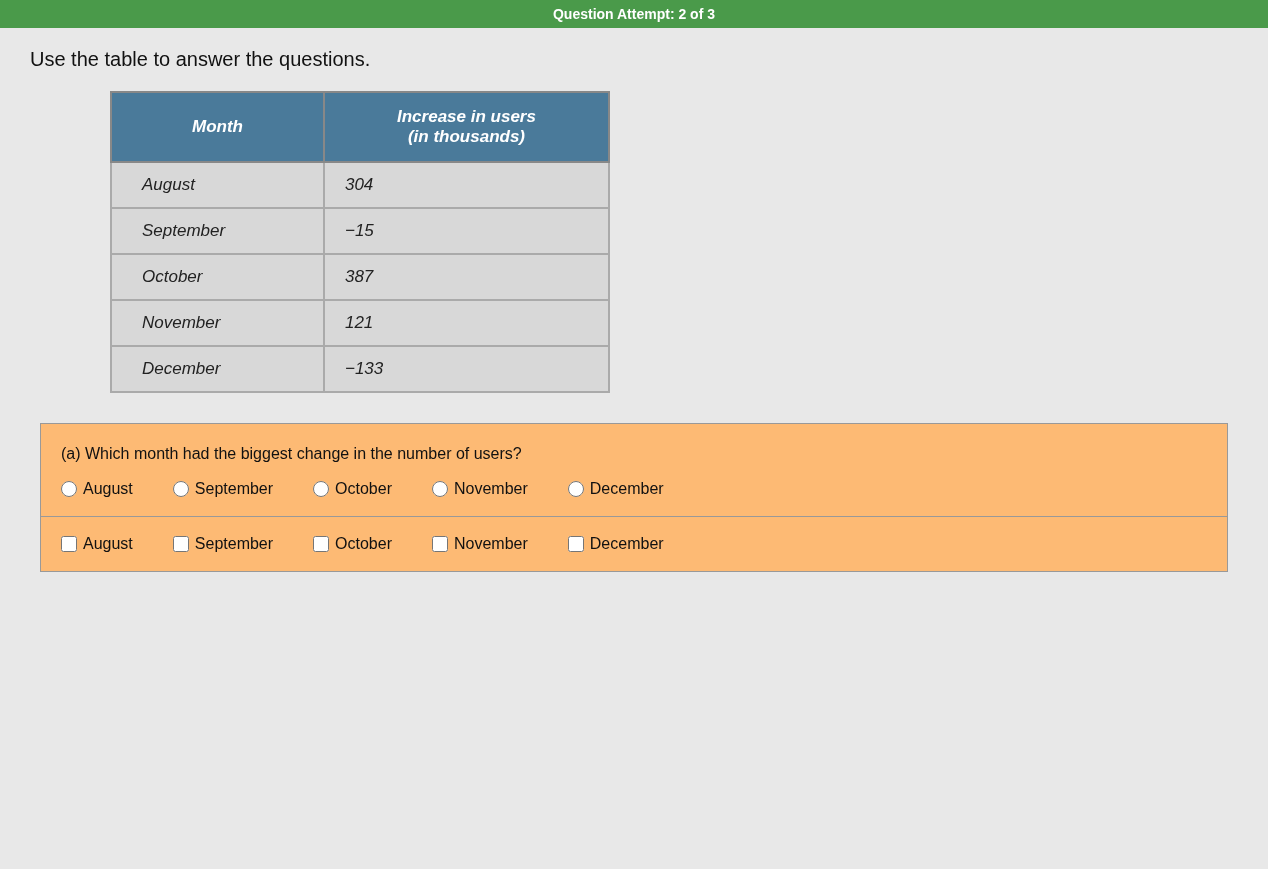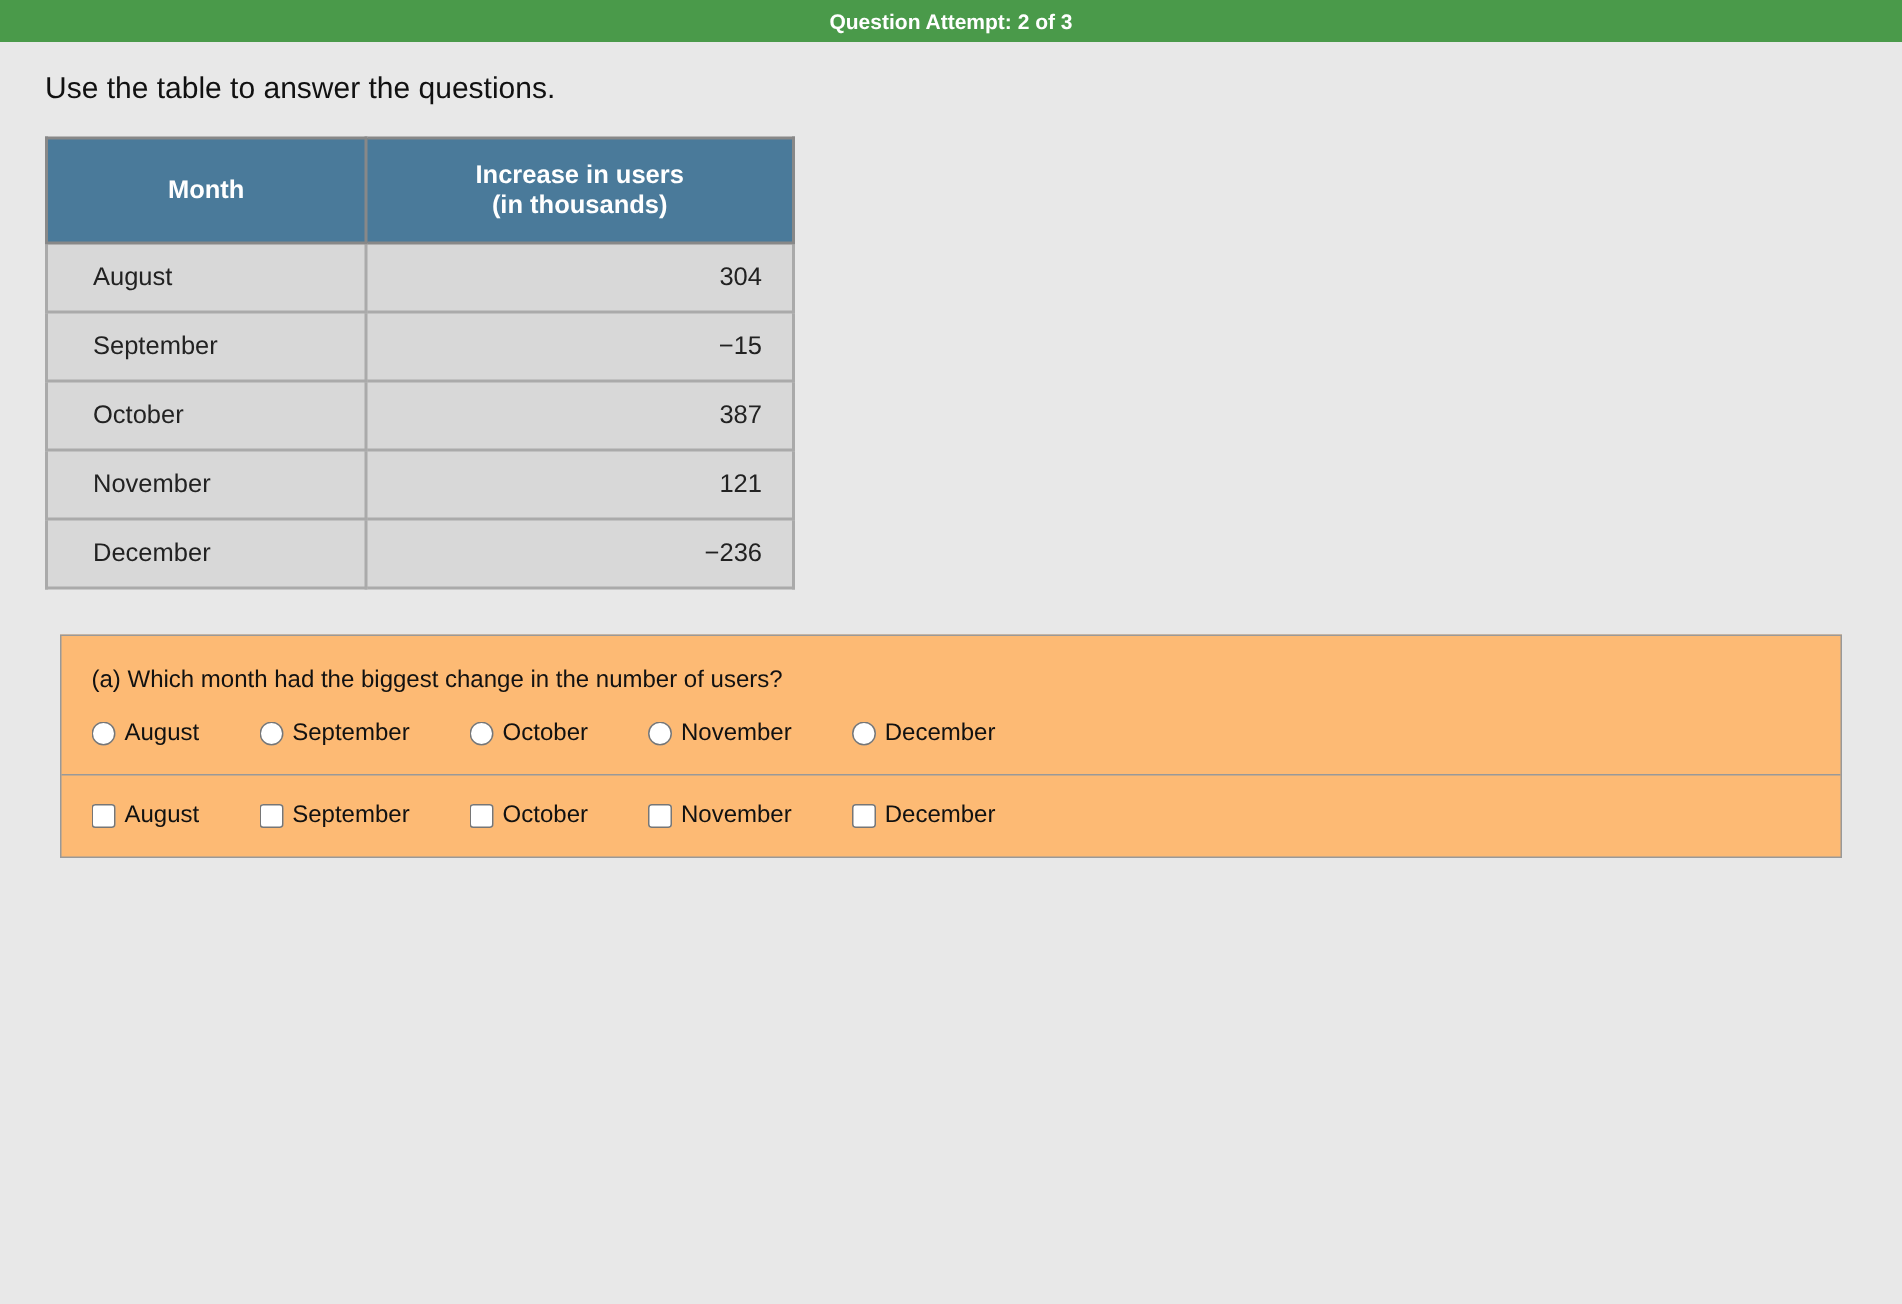--- a/index.html
+++ b/index.html
@@ -40,40 +40,42 @@
     .instruction {
       font-size: 20px;
       color: #111;
       margin-bottom: 20px;
       font-weight: normal;
     }
 
     
     .data-table {
       border-collapse: collapse;
+      margin-left: 80px;
       margin-bottom: 30px;
       min-width: 500px;
+      font-style: italic;
     }
 
     .data-table th {
       background-color: #4a7a9a;
       color: white;
       font-weight: bold;
       font-size: 17px;
       padding: 14px 20px;
       text-align: center;
       border: 2px solid #888;
     }
 
     .data-table td {
       background-color: #d8d8d8;
       color: #222;
       font-size: 17px;
       padding: 12px 20px;
-      text-align: right;
+      text-align: left;
       border: 2px solid #aaa;
     }
 
     .data-table td:first-child {
       text-align: left;
       padding-left: 30px;
     }
 
     
     .question-container {
@@ -160,21 +162,21 @@
         <tr>
           <td>October</td>
           <td>387</td>
         </tr>
         <tr>
           <td>November</td>
           <td>121</td>
         </tr>
         <tr>
           <td>December</td>
-          <td>−236</td>
+          <td>−133</td>
         </tr>
       </tbody>
   </table>
 
   <div class="question-container">
 
     <div class="question-block">
       <p class="question-text">(a) Which month had the biggest change in the number of users?</p>
       <div class="options-row" id="options-a">
       <label class="option-item">

